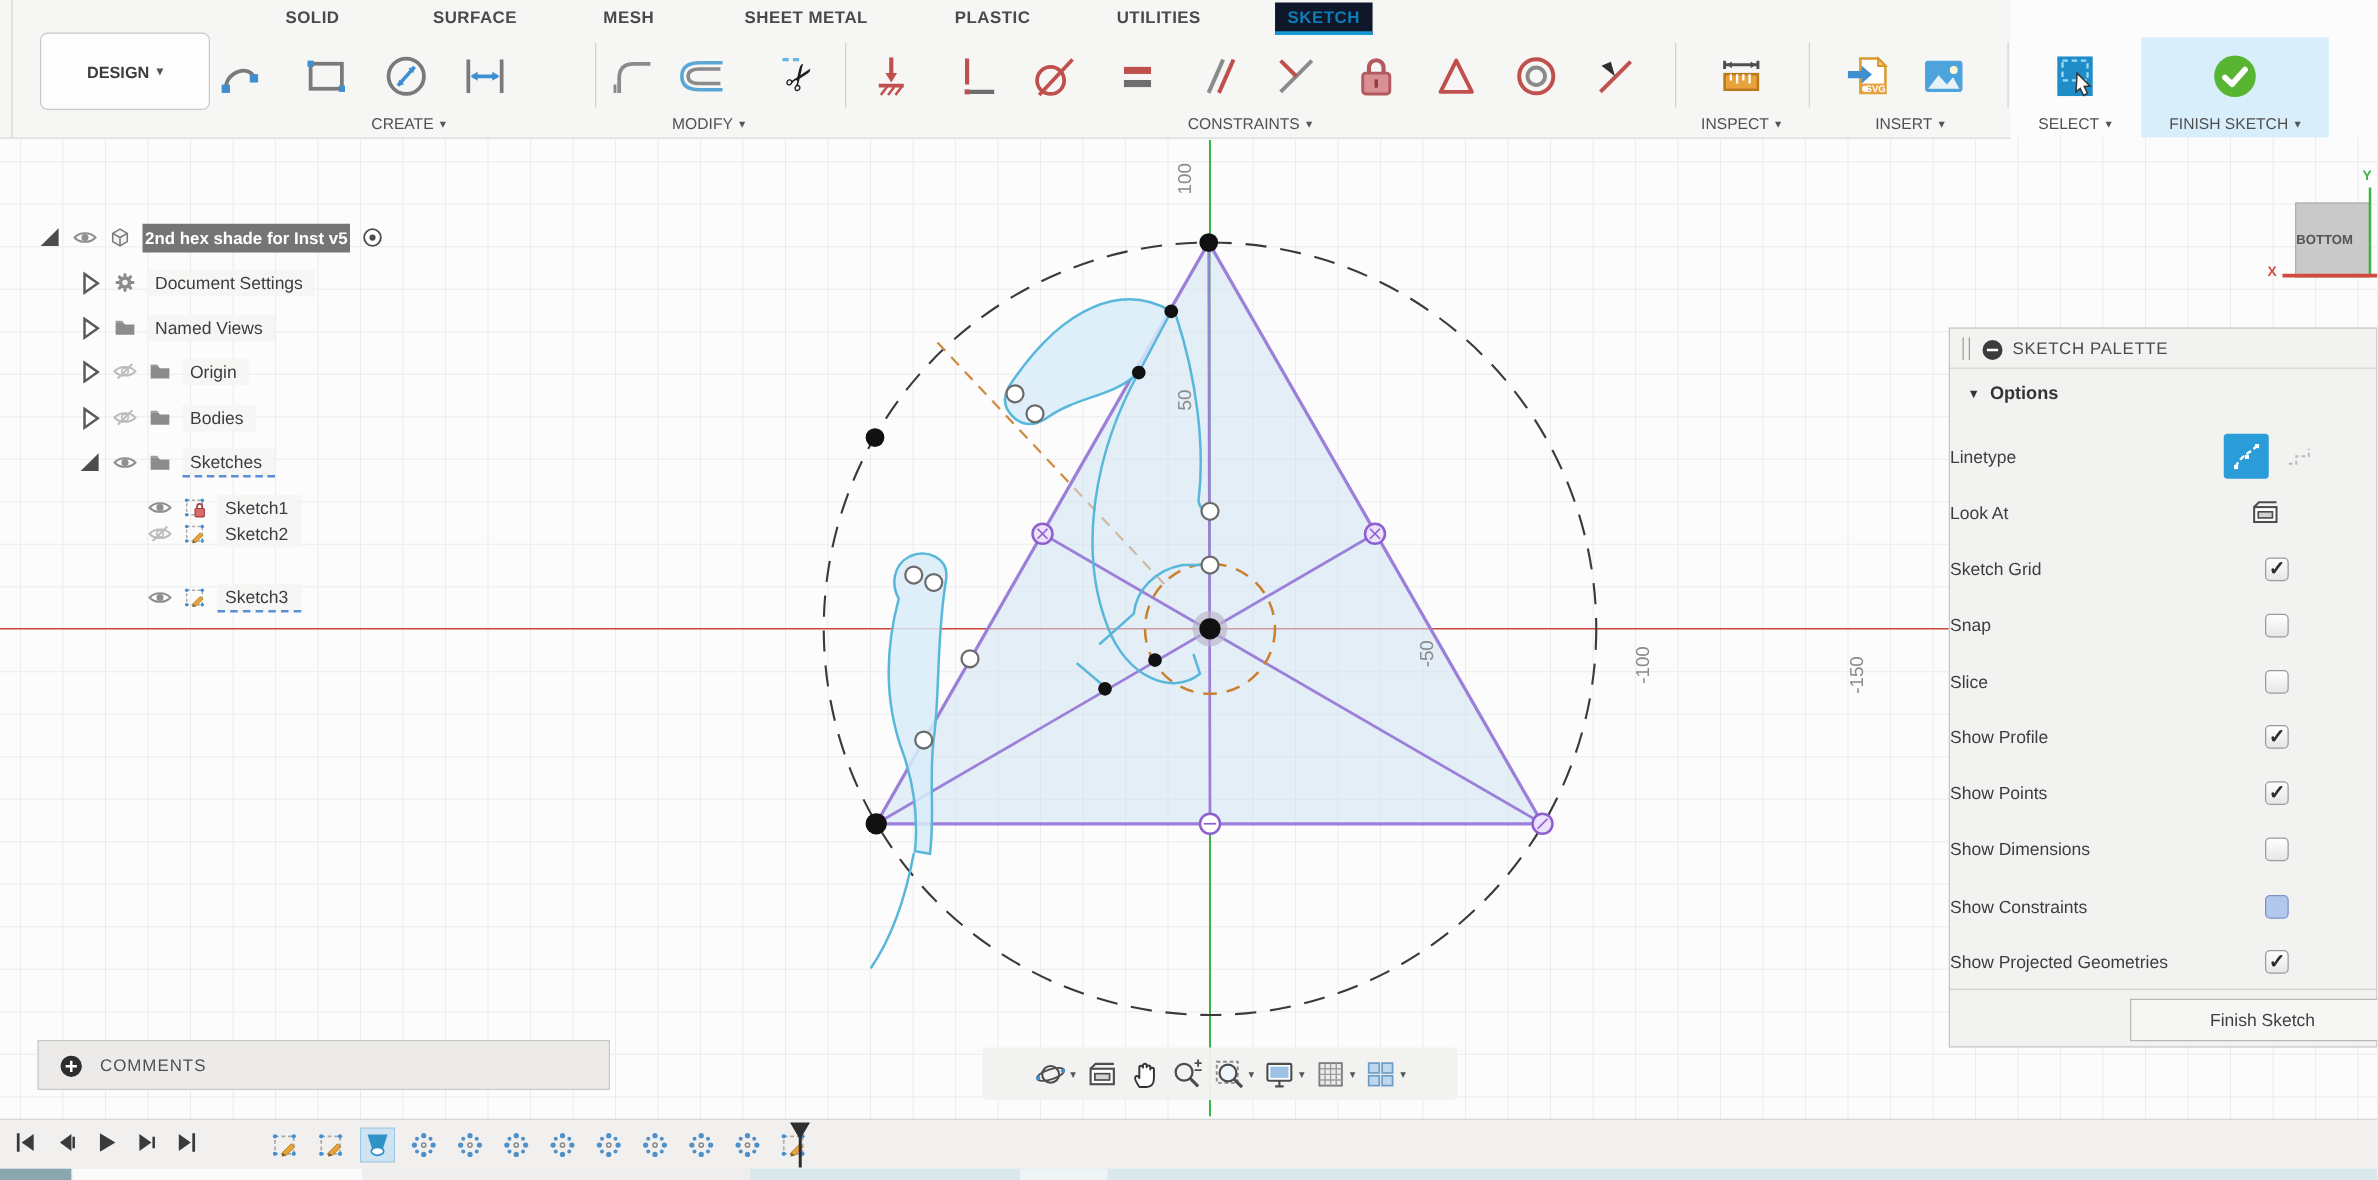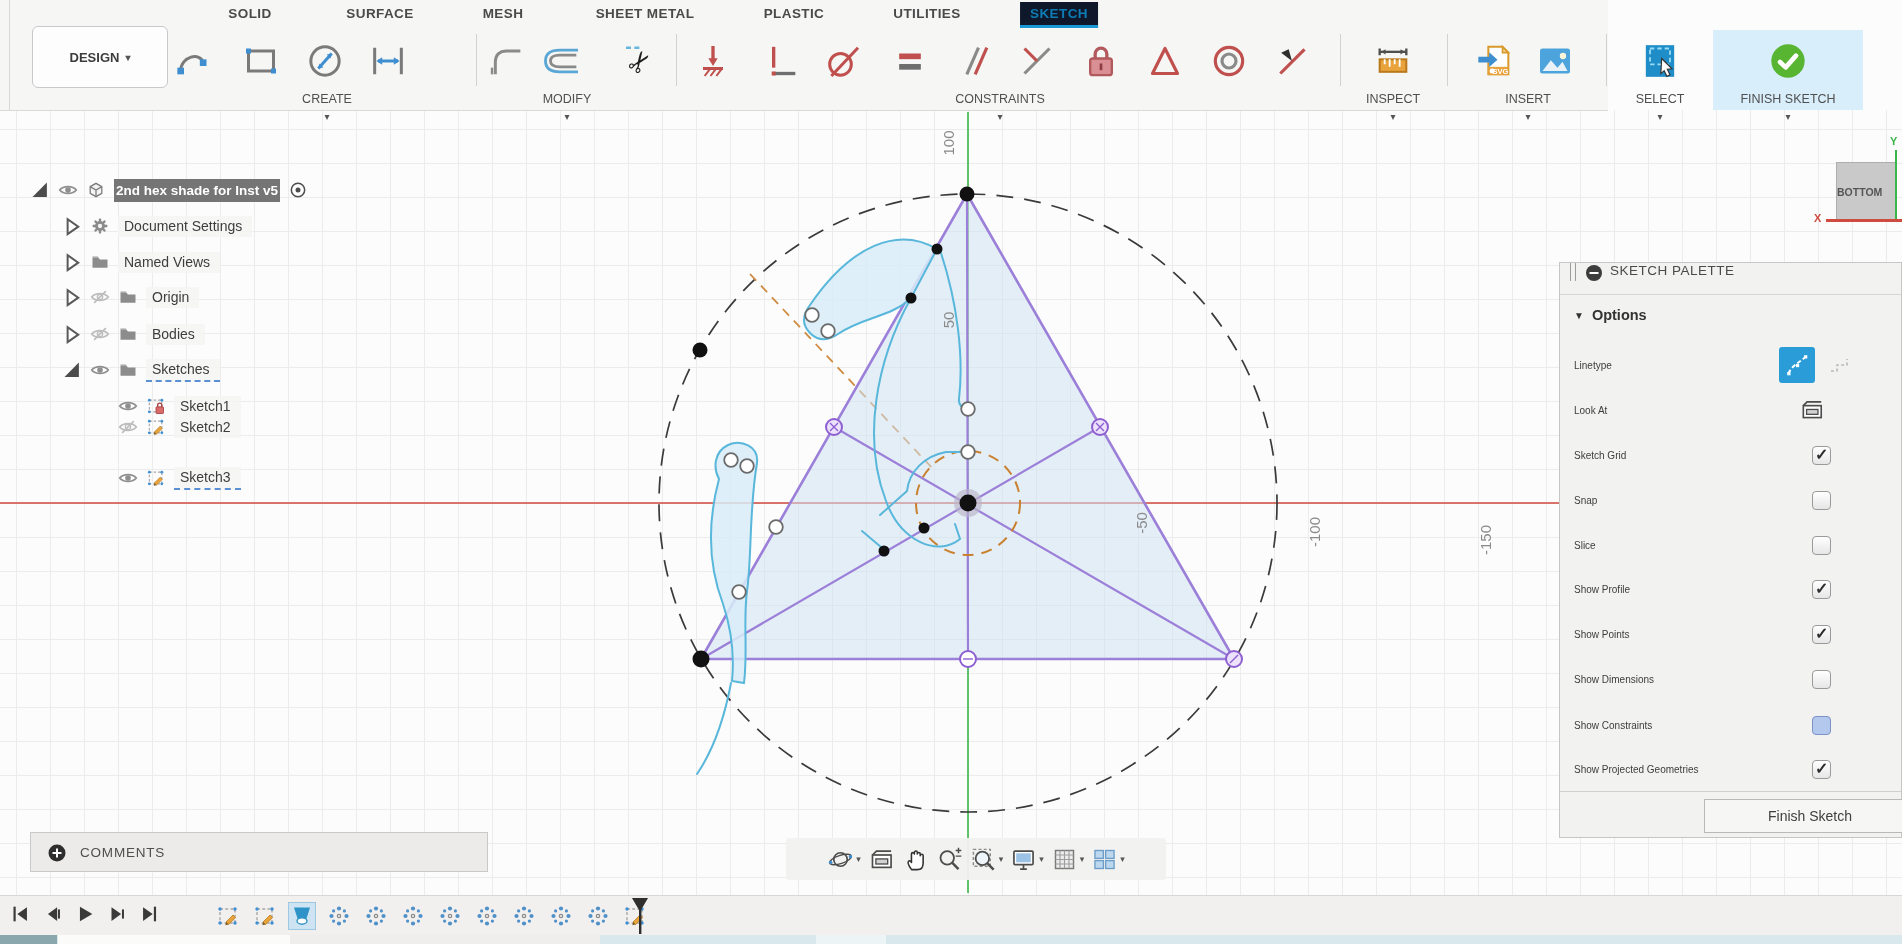--- a/index.html
+++ b/index.html
@@ -15,21 +15,21 @@
   .tab.active{background:#0f172a;color:#0d7cb5;border-bottom:3px solid #1898d4;height:23px;}
   #design-btn{position:absolute;left:32px;top:26px;width:134px;height:60px;background:#fdfdfd;
       border:1.5px solid #c9c9c9;border-radius:6px;display:flex;align-items:center;justify-content:center;
       font-size:13px;font-weight:700;color:#3c3c3c;gap:6px;}
   .caret{font-size:10px;color:#555;}
   .tbtn{position:absolute;top:34px;width:52px;height:54px;transform:translateX(-50%);
         display:flex;align-items:center;justify-content:center;}
   .tbtn svg{width:40px;height:40px;}
   .tdiv{position:absolute;top:34px;width:1px;height:52px;background:#d2d2d1;}
   .glabel{position:absolute;top:92px;transform:translateX(-50%);font-size:12.5px;color:#4f4f4f;
-          white-space:nowrap;display:flex;gap:5px;align-items:center;flex-direction:column;}
+          white-space:nowrap;display:flex;gap:5px;align-items:center;}
   #finish-block{position:absolute;left:1713px;top:30px;width:150px;height:80px;background:#d8eefb;}
   #toolbar .edge{position:absolute;left:9px;top:0;width:1px;height:110px;background:#d8d8d7;}
 
   
   #canvas{position:absolute;left:0;top:110px;width:1902px;height:785px;background-color:#fcfcfc;
     background-image:linear-gradient(to right,#ececec 1px,transparent 1px),
                      linear-gradient(to bottom,#ececec 1px,transparent 1px);
     background-size:34px 34px;background-position:16px 19px;z-index:1;}
   #sketch-svg{position:absolute;left:0;top:0;}
   .axis-label{position:absolute;width:48px;height:16px;line-height:16px;text-align:center;
@@ -47,28 +47,28 @@
   .brow .lbl{font-size:14px;color:#3d3d3d;background:rgba(244,244,243,.85);padding:2px 10px 3px 6px;}
   .brow .lbl.active-doc{background:#757575;color:#fff;font-weight:700;font-size:13.5px;padding:4px 2px;}
   .lbl.dashed{border-bottom:2px dashed #5b8fd4;}
   .bi{width:20px;height:20px;flex:0 0 auto;}
   .bi svg{width:20px;height:20px;}
 
   
   #palette{position:absolute;left:1559px;top:262px;width:343px;height:576px;background:#f2f2f1;
       border:1px solid #c6c6c5;box-sizing:border-box;z-index:20;}
   #palette-header{position:absolute;left:0;top:0;width:100%;height:32px;border-bottom:1px solid #d6d6d5;
-      display:flex;align-items:flex-start;gap:8px;padding:0 10px;box-sizing:border-box;}
+      display:flex;align-items:center;gap:8px;padding:0 10px;box-sizing:border-box;}
   #palette-header .title{font-size:13.5px;color:#4a4a4a;letter-spacing:.5px;}
   .grip{width:4px;height:18px;border-left:1.5px solid #9d9d9d;border-right:1.5px solid #9d9d9d;}
   #options-row{position:absolute;left:14px;top:44px;font-size:14.5px;font-weight:700;color:#333;
       display:flex;gap:8px;align-items:center;}
   #options-row .caret{font-size:10px;color:#333;}
   .prow{position:absolute;left:0;width:100%;height:36px;display:flex;align-items:center;}
-  .prow .plabel{font-size:10px;color:#3d3d3d;margin-left:14px;flex:1;}
+  .prow .plabel{font-size:14px;color:#3d3d3d;flex:1;}
   .cb{width:19px;height:19px;border:1.5px solid #9a9a9a;border-radius:4px;margin-right:70px;
       background:linear-gradient(#ffffff,#e6e6e6);position:relative;box-sizing:border-box;}
   .cb.checked::after{content:"\2713";position:absolute;left:2px;top:-2px;font-size:16px;color:#2c2c2c;font-weight:700;}
   .cb.blue{background:#b4c8ee;border-color:#7d92c6;}
   #linetype-btn{width:36px;height:36px;background:#2a9cd8;border-radius:3px;display:flex;align-items:center;
       justify-content:center;margin-right:8px;}
   #linetype-ghost{width:32px;height:32px;border-radius:3px;display:flex;align-items:center;justify-content:center;
       margin-right:46px;opacity:.55;}
   #lookat-btn{width:34px;height:30px;display:flex;align-items:center;justify-content:center;margin-right:72px;}
   #palette-divider{position:absolute;left:0;top:528px;width:100%;height:1px;background:#d0d0cf;}

